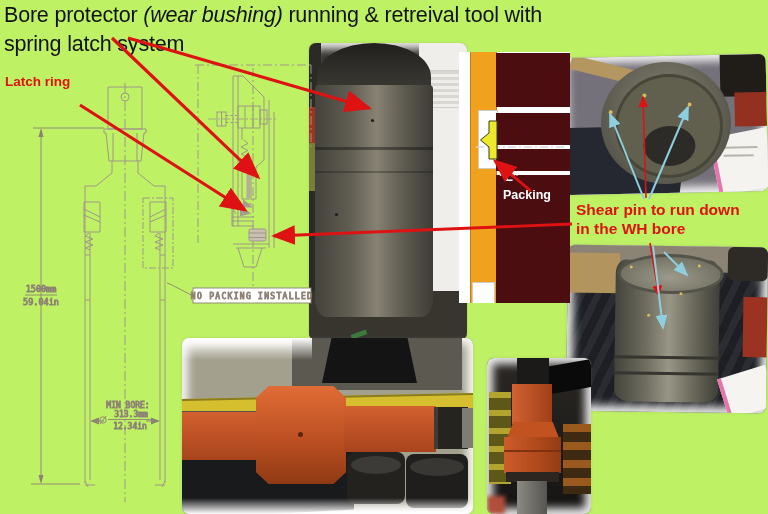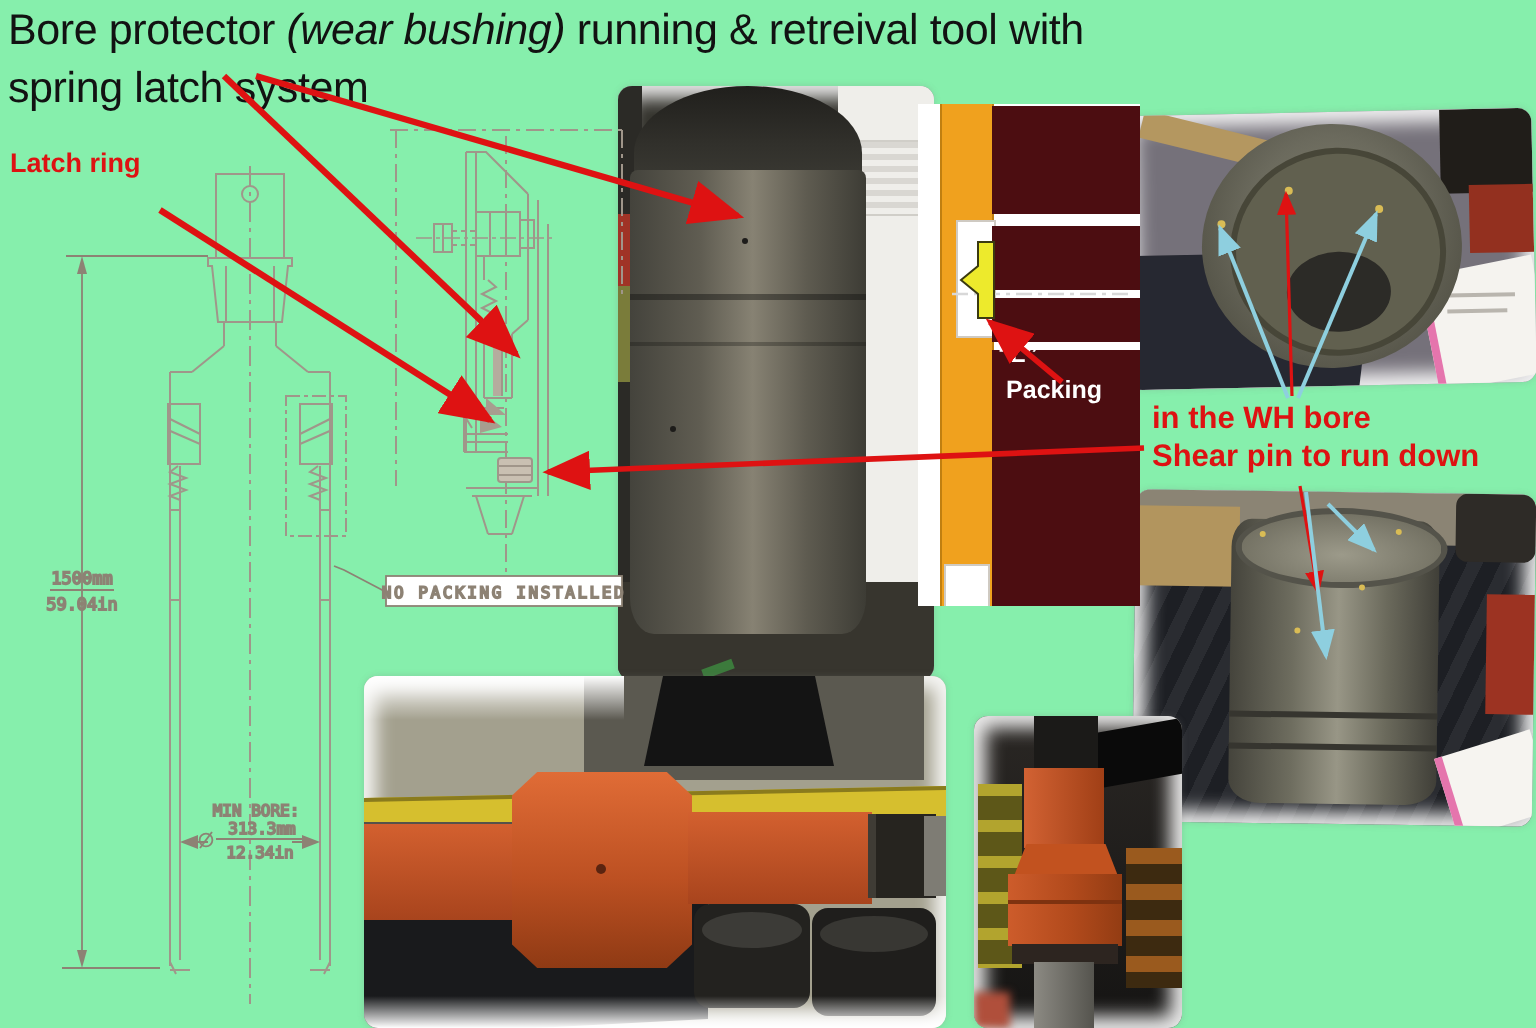--- a/index.html
+++ b/index.html
@@ -1,16 +1,16 @@
 <!DOCTYPE html>
 <html><head>
 <meta charset="utf-8">
 <style>
   html,body{margin:0;padding:0;background:#fff;}
-  .slide{position:relative;width:768px;height:514px;background:#86efac;overflow:hidden;
+  .slide{position:relative;width:768px;height:514px;background:#bef264;overflow:hidden;
          font-family:"Liberation Sans",sans-serif;}
   
   .title{position:absolute;left:4px;top:1px;z-index:5;color:#121212;
          font-size:21.5px;line-height:28.5px;letter-spacing:-0.2px;white-space:nowrap;}
   .title .it{font-style:italic;}
   
   .lbl-latch{position:absolute;left:5px;top:74px;z-index:20;color:#de1212;
              font-weight:bold;font-size:13.5px;}
   .lbl-shear{position:absolute;left:576px;top:201px;z-index:20;color:#de1212;
              font-weight:bold;font-size:15.5px;line-height:18.5px;}
@@ -138,22 +138,22 @@
     <div style="left:20px;top:64px;width:52px;height:16px;background:#c2521f;clip-path:polygon(12% 0,88% 0,100% 100%,0 100%);"></div>
     <div style="left:17px;top:79px;width:57px;height:36px;background:linear-gradient(90deg,#cd5c2b,#b24a1c 55%,#933c13);"></div>
     <div style="left:17px;top:92px;width:57px;height:2px;background:#7e3210;"></div>
     <div style="left:19px;top:114px;width:53px;height:10px;background:#2d2520;"></div>
     <div style="left:30px;top:123px;width:30px;height:33px;background:linear-gradient(90deg,#8c8a83,#55544e);"></div>
     <div style="left:0;top:138px;width:18px;height:18px;background:#b04f3b;filter:blur(2px);"></div>
   </div>
 
   <div class="lbl-latch">Latch ring</div>
   <div class="lbl-shear">
+    <div>Shear pin to run down</div>
     <div>in the WH bore</div>
-    <div>Shear pin to run down</div>
   </div>
 
   <svg class="ov" width="768" height="514" viewBox="0 0 768 514">
     <defs>
       <marker id="mr" markerWidth="9" markerHeight="7" refX="7.5" refY="3.5" orient="auto">
           <path d="M0,0 L8.5,3.5 L0,7 Z" fill="#de1212"></path>
         </marker>
       <marker id="mrs" markerWidth="8" markerHeight="6" refX="6.5" refY="3" orient="auto">
           <path d="M0,0 L7.5,3 L0,6 Z" fill="#de1212"></path>
         </marker>

